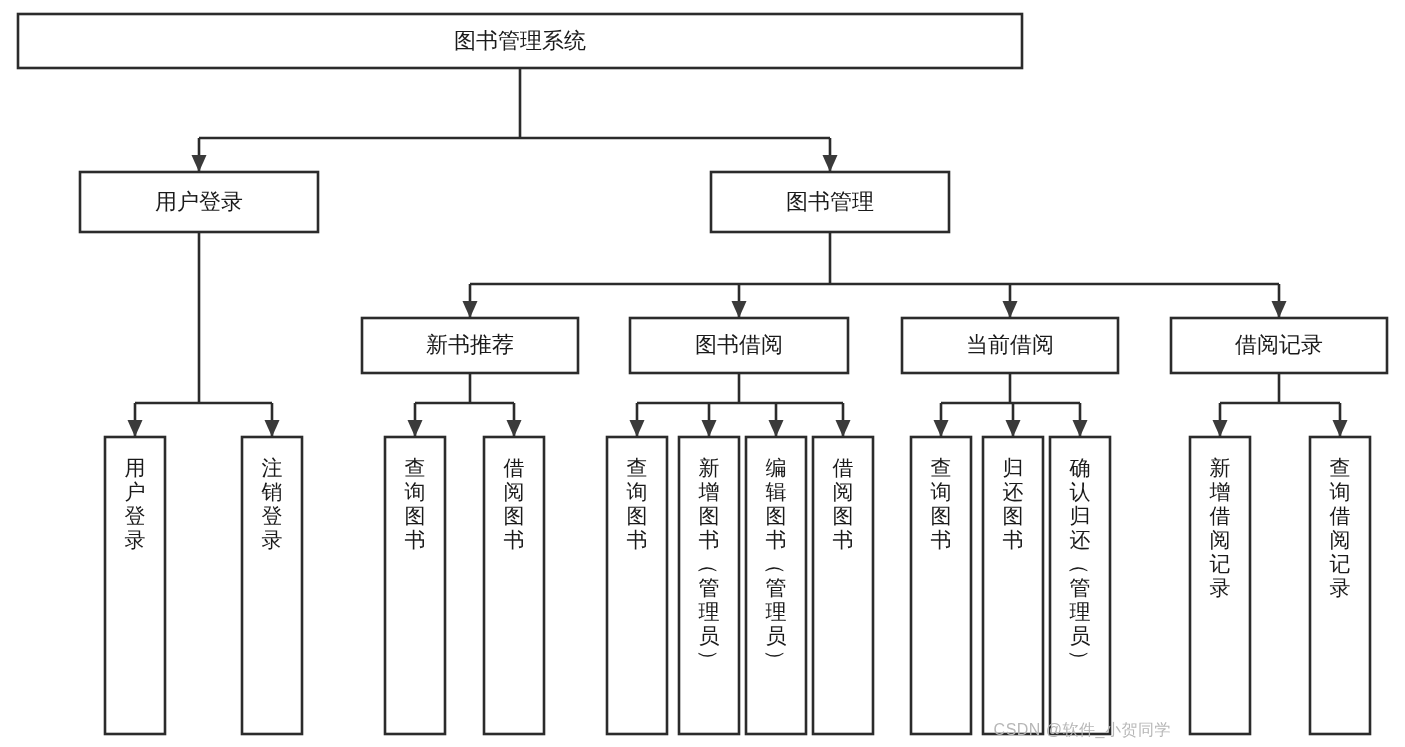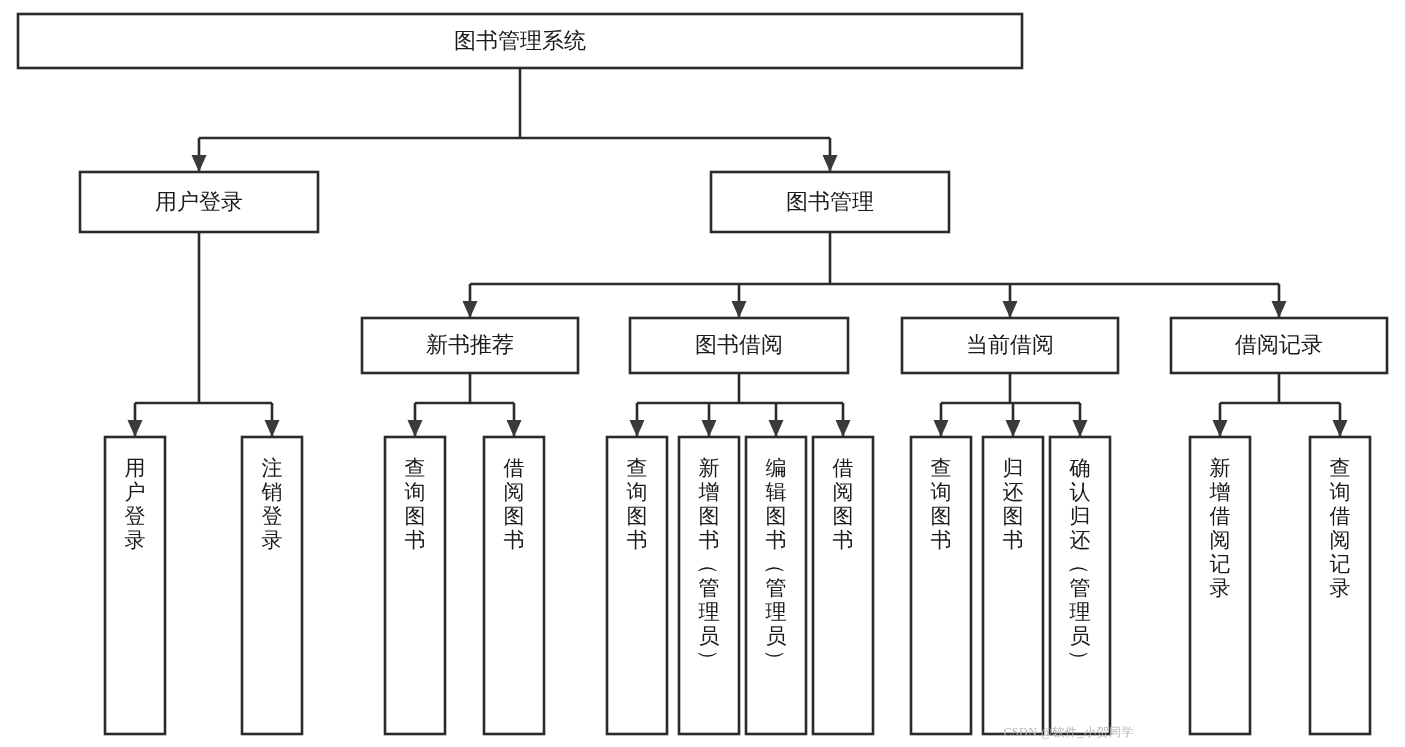--- a/index.html
+++ b/index.html
@@ -12,20 +12,21 @@
     width: 1405px;
     height: 747px;
     font-family: "Liberation Sans", "DejaVu Sans", sans-serif;
     overflow: hidden;
   }
   #diagram-root {
     position: relative;
     width: 1136px;
     height: 747px;
     background: #ffffff;
+    padding-left: 45px;
   }
   svg#diagram-svg {
     position: absolute;
     left: 0;
     top: 0;
     width: 1405px;
     height: 747px;
     display: block;
   }
   .node-box {
@@ -51,24 +52,24 @@
     dominant-baseline: middle;
   }
   .node-label-v {
     font-family: "Liberation Sans", "DejaVu Sans", sans-serif;
     font-size: 21px;
     fill: #1a1a1a;
     text-anchor: middle;
   }
   .watermark {
     position: absolute;
-    right: 2px;
+    right: 10px;
     bottom: 6px;
-    font-family: Liberation Serif, serif;
-    font-size: 12px;
+    font-family: Liberation Sans, sans-serif;
+    font-size: 16px;
     color: #b7b7b7;
     letter-spacing: 0.5px;
     white-space: nowrap;
     user-select: none;
   }
 </style>
 </head>
 <body>
 
 <div id="diagram-root">

